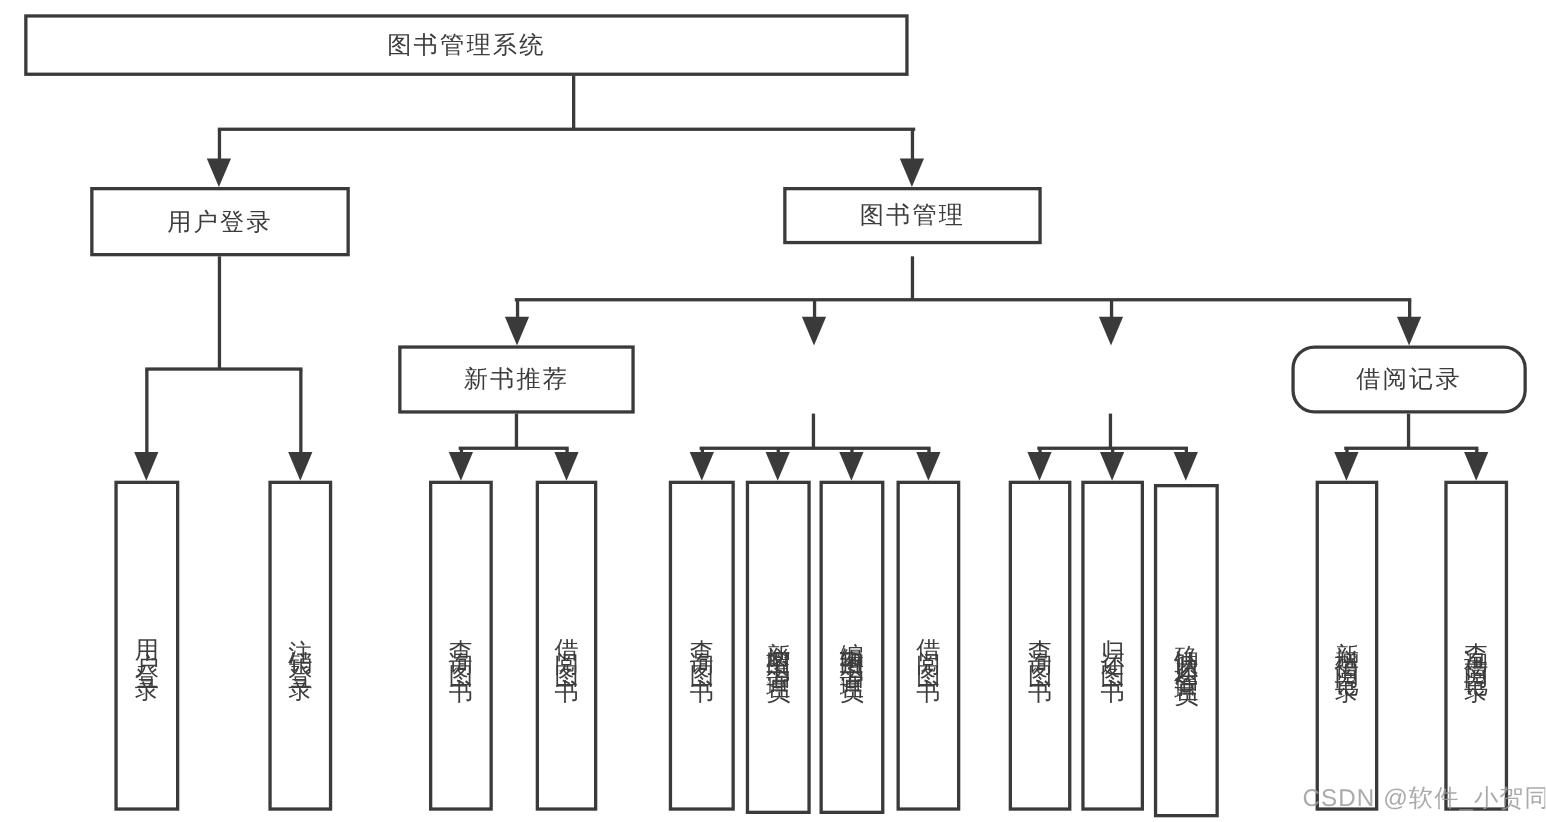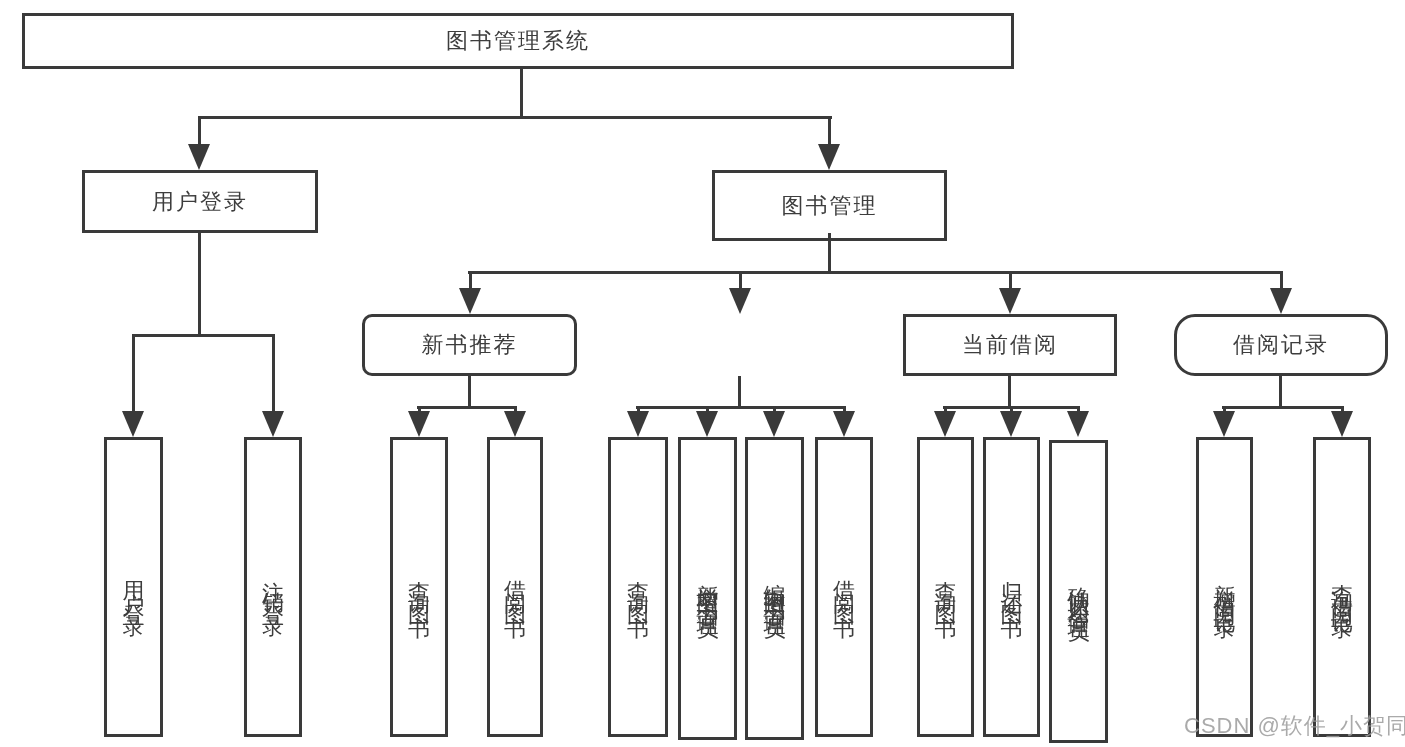--- a/index.html
+++ b/index.html
@@ -54,35 +54,35 @@
     letter-spacing:1px;
     z-index:10;
     white-space:nowrap;
   }
 </style>
 </head>
 <body>
 
 <div class="canvas">
 
-  <div class="box" style="left:22px;top:13px;width:992px;height:56px;">
+  <div class="box" style="left:22px;top:13px;width:804px;height:56px;">
     <span>图书管理系统</span>
   </div>
 
   <div class="vline" style="left:520px;top:69px;width:3px;height:49px;"></div>
   <div class="hline" style="left:198px;top:116px;width:634px;height:3px;"></div>
   <div class="vline" style="left:198px;top:118px;width:3px;height:30px;"></div>
   <div class="vline" style="left:828px;top:118px;width:3px;height:30px;"></div>
   <div class="ah" style="left:188px;top:144px;"></div>
   <div class="ah" style="left:818px;top:144px;"></div>
 
   <div class="box" style="left:82px;top:170px;width:236px;height:63px;">
     <span>用户登录</span>
   </div>
-  <div class="box" style="left:712px;top:170px;width:235px;height:71px;">
+  <div class="box" style="left:712px;top:170px;width:235px;height:52px;">
     <span>图书管理</span>
   </div>
 
   <div class="vline" style="left:198px;top:233px;width:3px;height:103px;"></div>
   <div class="hline" style="left:132px;top:334px;width:143px;height:3px;"></div>
   <div class="vline" style="left:132px;top:336px;width:3px;height:77px;"></div>
   <div class="vline" style="left:272px;top:336px;width:3px;height:77px;"></div>
   <div class="ah" style="left:122px;top:411px;"></div>
   <div class="ah" style="left:262px;top:411px;"></div>
 
@@ -90,25 +90,22 @@
   <div class="hline" style="left:468px;top:271px;width:815px;height:3px;"></div>
   <div class="vline" style="left:469px;top:273px;width:3px;height:17px;"></div>
   <div class="vline" style="left:739px;top:273px;width:3px;height:17px;"></div>
   <div class="vline" style="left:1009px;top:273px;width:3px;height:17px;"></div>
   <div class="vline" style="left:1280px;top:273px;width:3px;height:17px;"></div>
   <div class="ah" style="left:459px;top:288px;"></div>
   <div class="ah" style="left:729px;top:288px;"></div>
   <div class="ah" style="left:999px;top:288px;"></div>
   <div class="ah" style="left:1270px;top:288px;"></div>
 
-  <div class="box" style="left:362px;top:314px;width:215px;height:62px;border-radius:10px;">
+  <div class="box" style="left:362px;top:314px;width:215px;height:62px;">
     <span>新书推荐</span>
-  </div>
-  <div class="box" style="left:903px;top:314px;width:214px;height:62px;">
-    <span>当前借阅</span>
   </div>
   <div class="box" style="left:1174px;top:314px;width:214px;height:62px;border-radius:21px;">
     <span>借阅记录</span>
   </div>
 
   <div class="vline" style="left:468px;top:376px;width:3px;height:32px;"></div>
   <div class="hline" style="left:417px;top:406px;width:100px;height:3px;"></div>
   <div class="vline" style="left:418px;top:408px;width:3px;height:5px;"></div>
   <div class="vline" style="left:514px;top:408px;width:3px;height:5px;"></div>
   <div class="ah" style="left:408px;top:411px;"></div>

